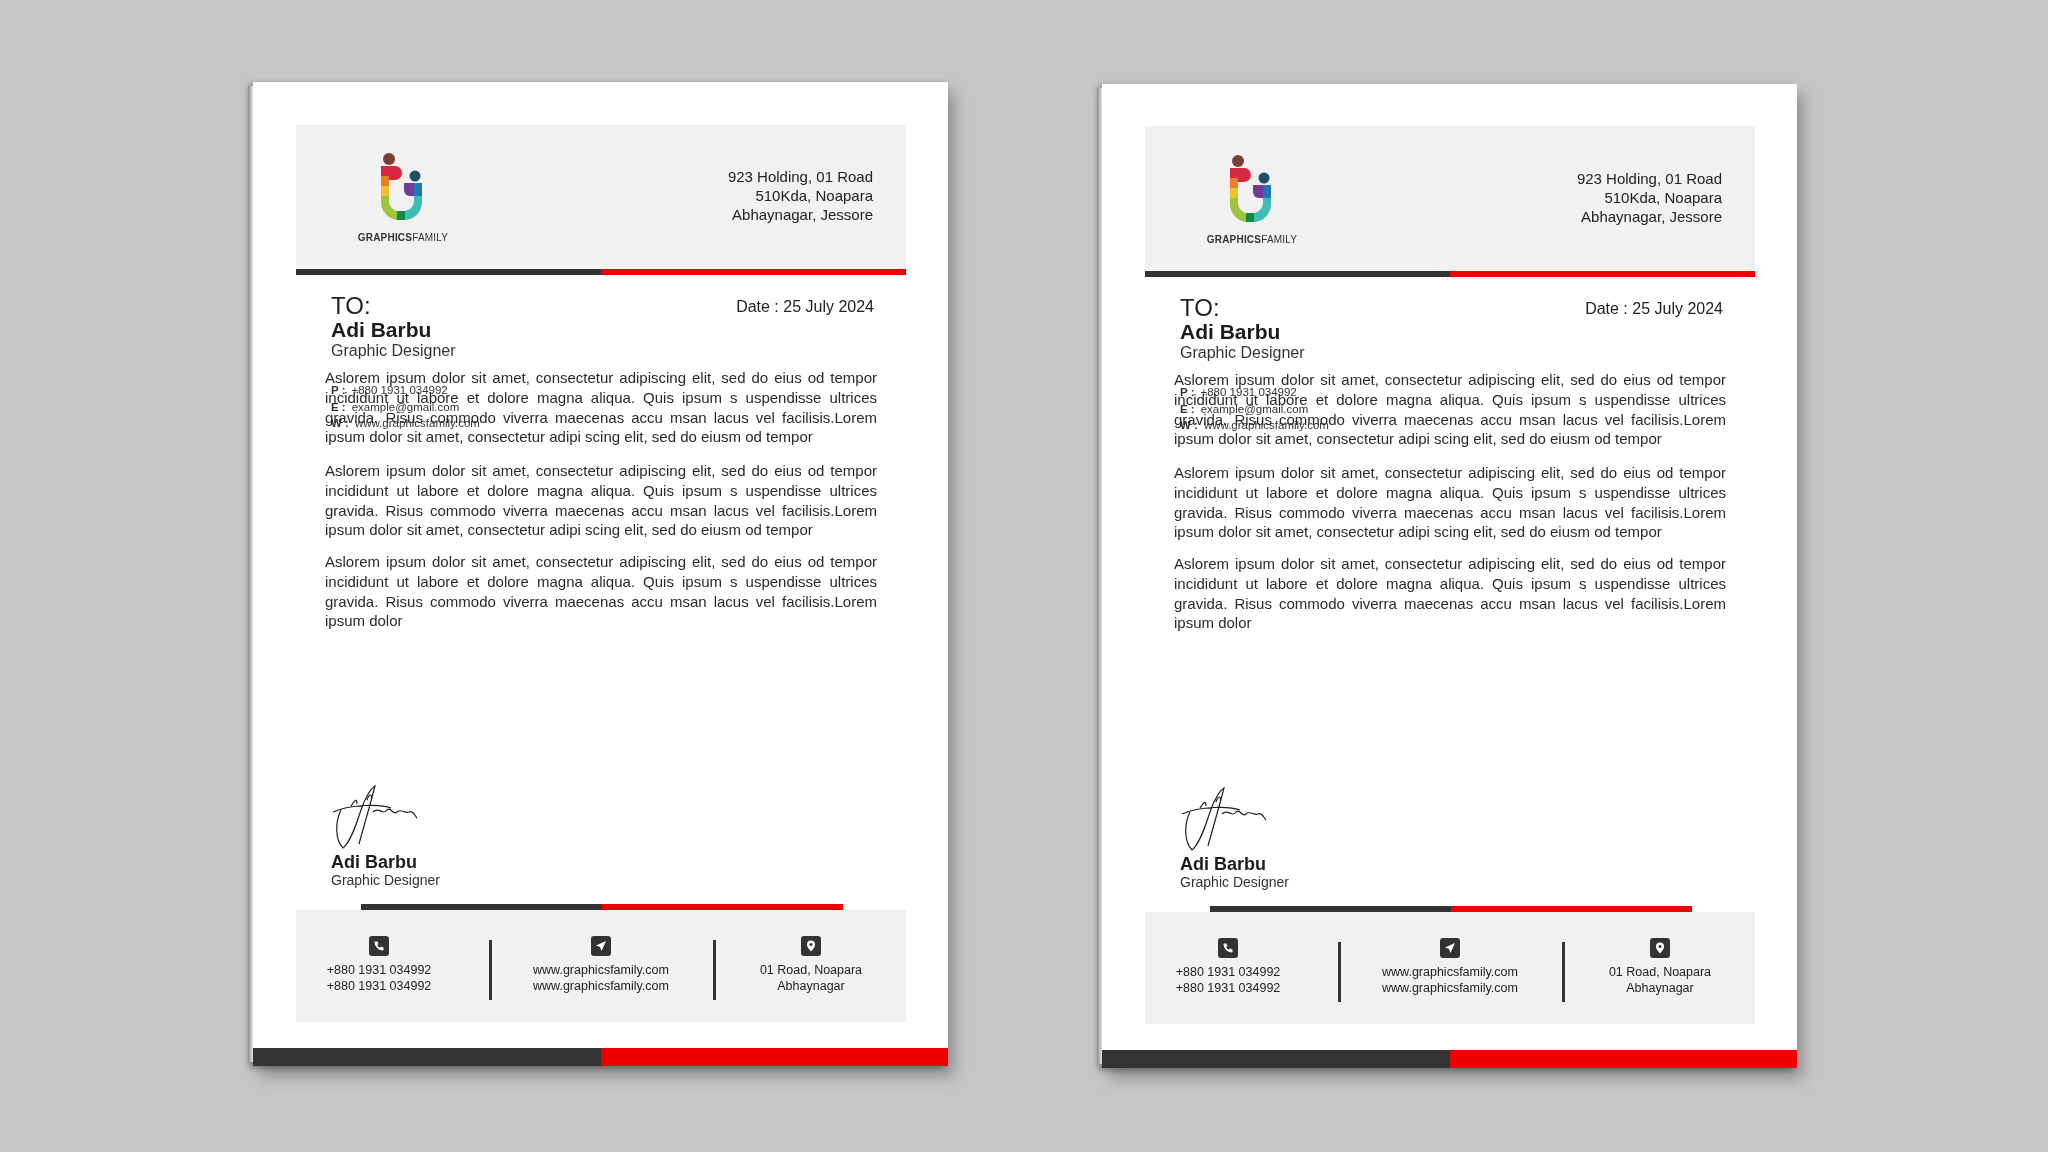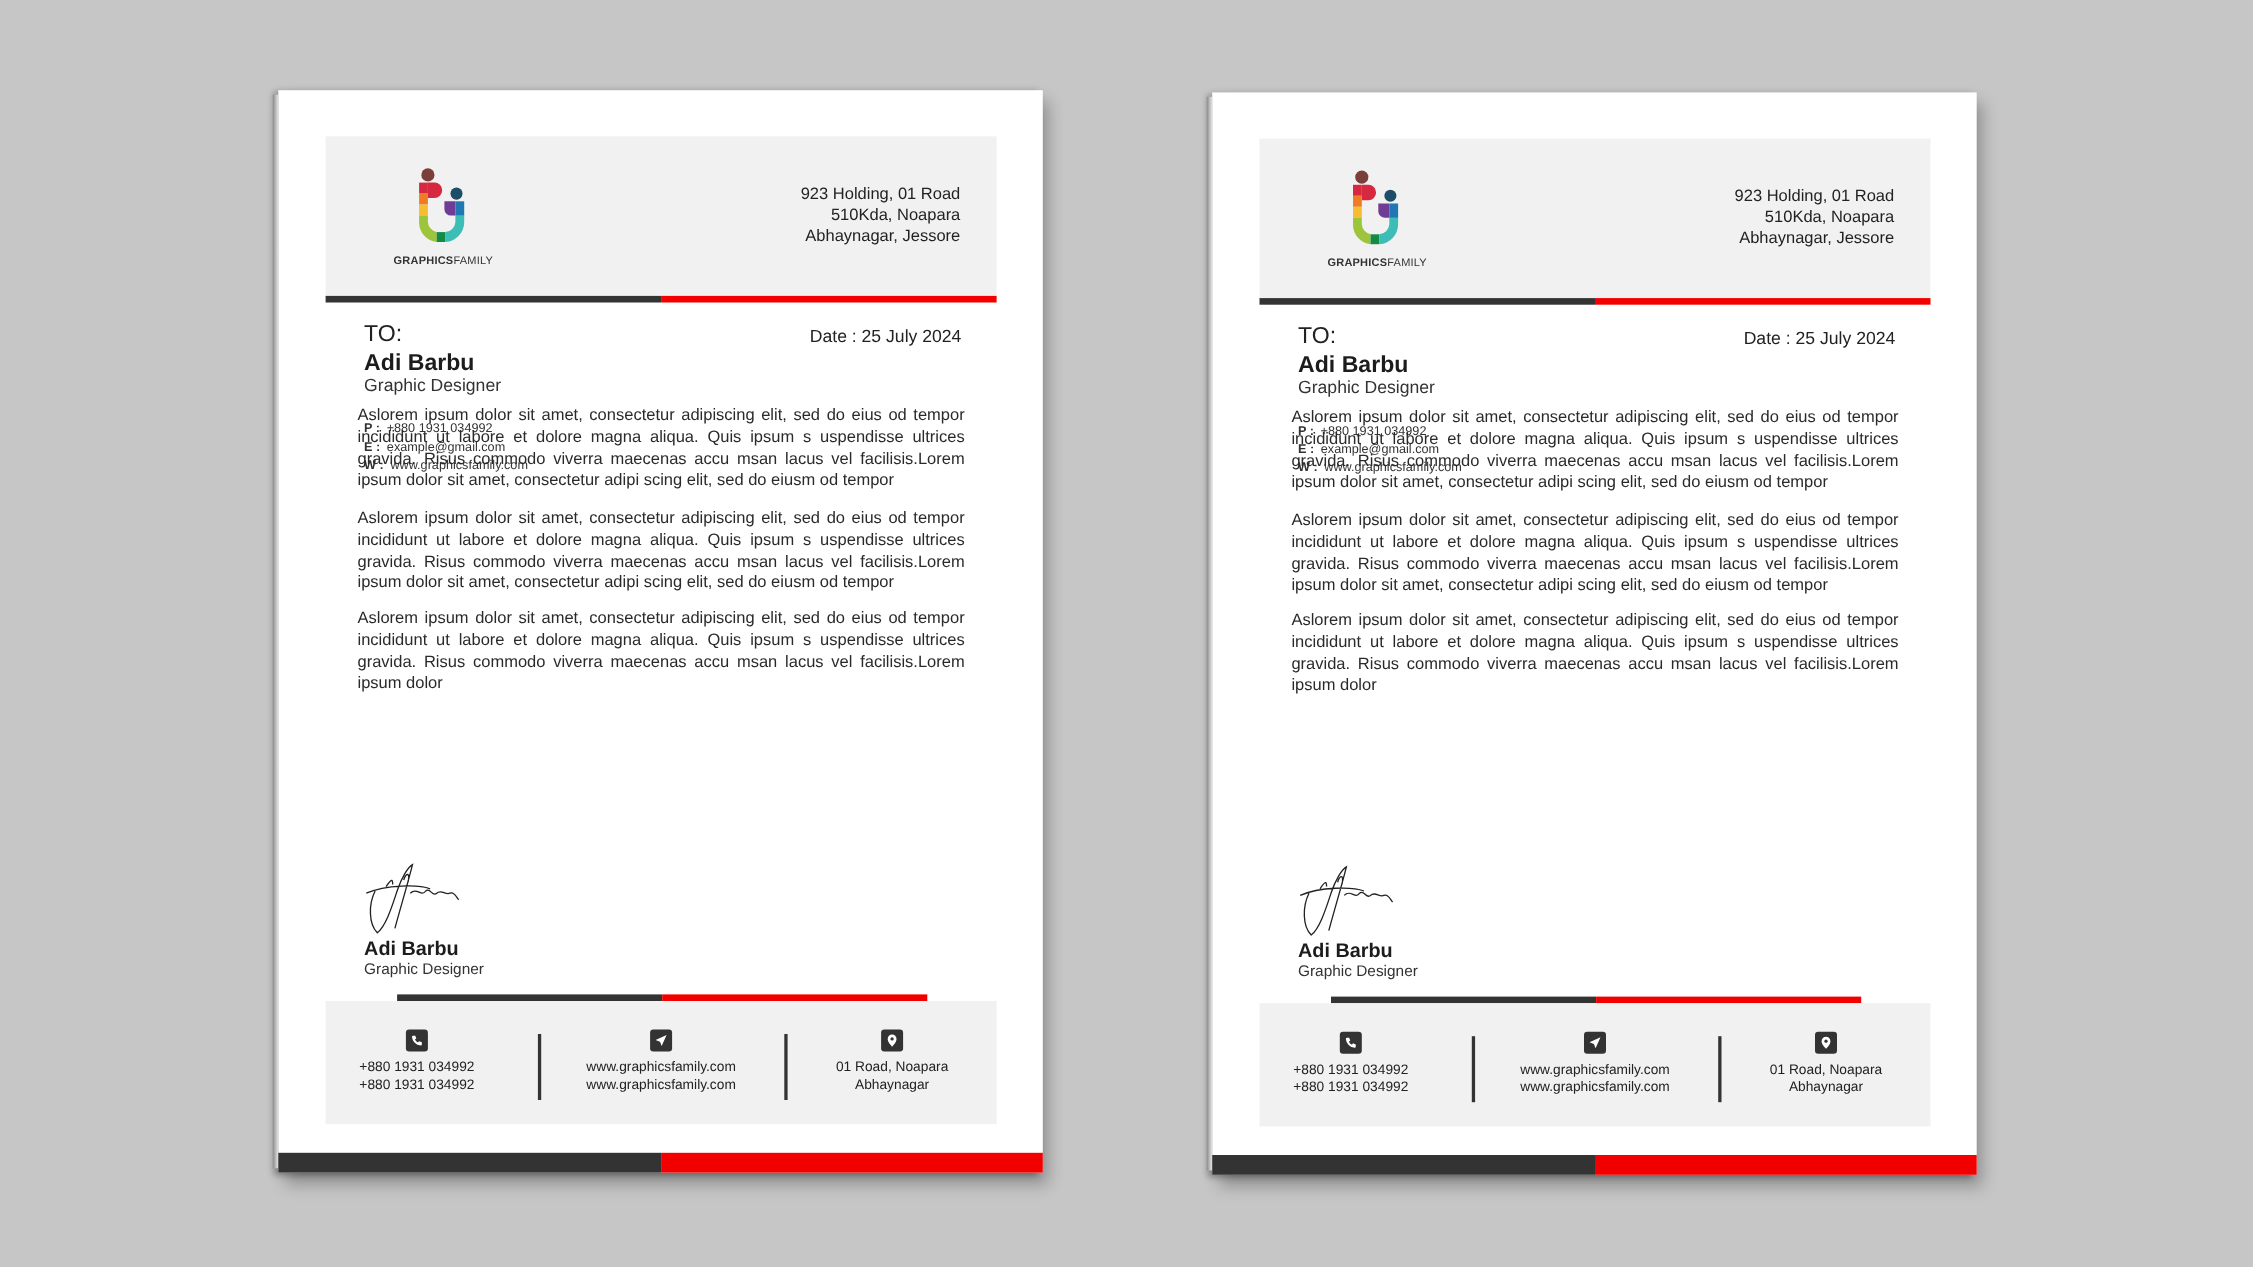--- a/index.html
+++ b/index.html
@@ -7,21 +7,21 @@
   .page{position:absolute;width:695px;height:984px;background:#fff;box-shadow:-4px 2px 6px rgba(0,0,0,.35),6px 10px 14px rgba(0,0,0,.28);}
   .page::before{content:"";position:absolute;left:-5px;top:4px;width:5px;height:976px;background:linear-gradient(90deg,#8a8a8a,#e6e6e6);}
   .hdr-box{position:absolute;left:43px;top:42px;width:610px;height:146px;background:#f1f1f1;}
   .bar{position:absolute;display:flex;}
   .bar .dk{background:#333;height:100%;}
   .bar .rd{background:#f20000;height:100%;}
   .logo{position:absolute;left:52px;top:28px;width:110px;height:96px;}
   .logo-text{position:absolute;left:0;top:80px;width:110px;text-align:center;font-size:10px;letter-spacing:.2px;color:#333;}
   .logo-text b{font-weight:bold;text-align:right;}
   .addr{position:absolute;right:33px;top:43px;text-align:right;font-size:15px;line-height:19px;color:#222;}
-  .to{position:absolute;left:78px;top:210px;font-size:21px;color:#222;}
+  .to{position:absolute;left:78px;top:210px;font-size:24px;color:#222;}
   .date{position:absolute;right:74px;top:216px;font-size:16px;color:#222;}
   .rname{position:absolute;left:78px;top:236px;font-size:21px;font-weight:bold;color:#1c1c1c;}
   .rtitle{position:absolute;left:78px;top:260px;font-size:16px;color:#333;}
   .contacts{position:absolute;left:78px;top:300px;font-size:11.5px;line-height:16.5px;color:#333;}
   .contacts b{font-weight:bold;margin-right:6px;}
   .para{position:absolute;left:72px;width:552px;font-size:15px;line-height:19.8px;color:#2a2a2a;text-align:justify;text-align-last:left;margin-top:24px;}
   .sig{position:absolute;left:78px;top:700px;width:90px;height:74px;}
   .sname{position:absolute;left:78px;top:770px;font-size:18px;font-weight:bold;color:#1c1c1c;}
   .stitle{position:absolute;left:78px;top:790px;font-size:14px;color:#333;}
   .ftr-box{position:absolute;left:43px;top:828px;width:610px;height:112px;background:#f1f1f1;}

